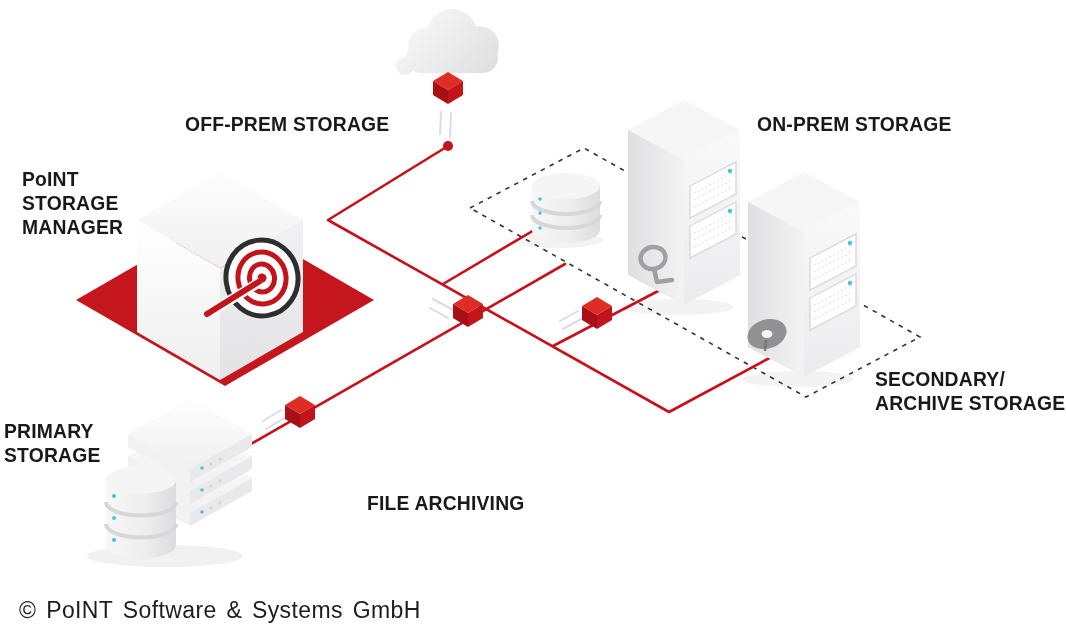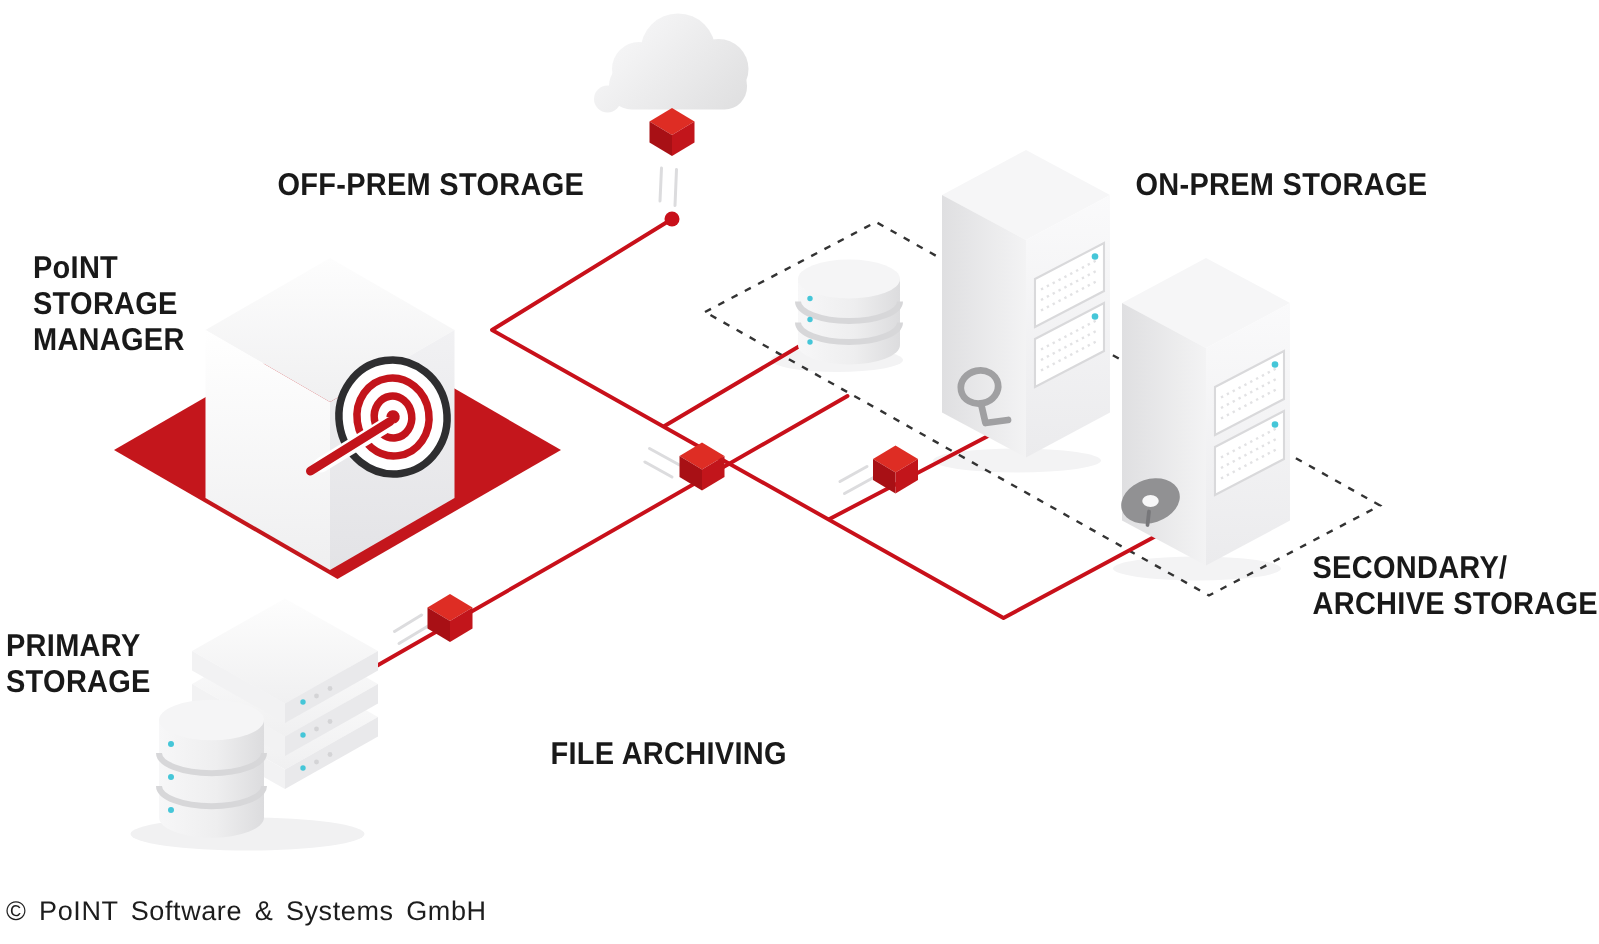--- a/index.html
+++ b/index.html
@@ -1,21 +1,21 @@
 <!DOCTYPE html>
 <html><head>
 <meta charset="utf-8">
 <style>
   html,body{margin:0;padding:0;background:#fff;}
   .stage{position:relative;width:1066px;height:629px;background:#ffffff;overflow:hidden;
          font-family:"Liberation Sans", sans-serif;}
   .stage svg{position:absolute;left:0;top:0;}
   .lbl{position:absolute;font-weight:700;font-size:21px;line-height:24px;color:#191919;
        letter-spacing:.2px;white-space:nowrap;transform:scaleX(.92);transform-origin:0 0;}
-  .copyright{position:absolute;left:4px;top:597px;font-size:18px;font-weight:400;color:#1d1d1d;
+  .copyright{position:absolute;left:19px;top:597px;font-size:23px;font-weight:400;color:#1d1d1d;
        letter-spacing:.4px;word-spacing:3px;white-space:nowrap;}
 </style>
 </head>
 <body>
 
 <div class="stage">
 
 <svg width="1066" height="629" viewBox="0 0 1066 629">
   <defs>
     <linearGradient id="gcloud" gradientUnits="userSpaceOnUse" x1="420" y1="5" x2="495" y2="78">

